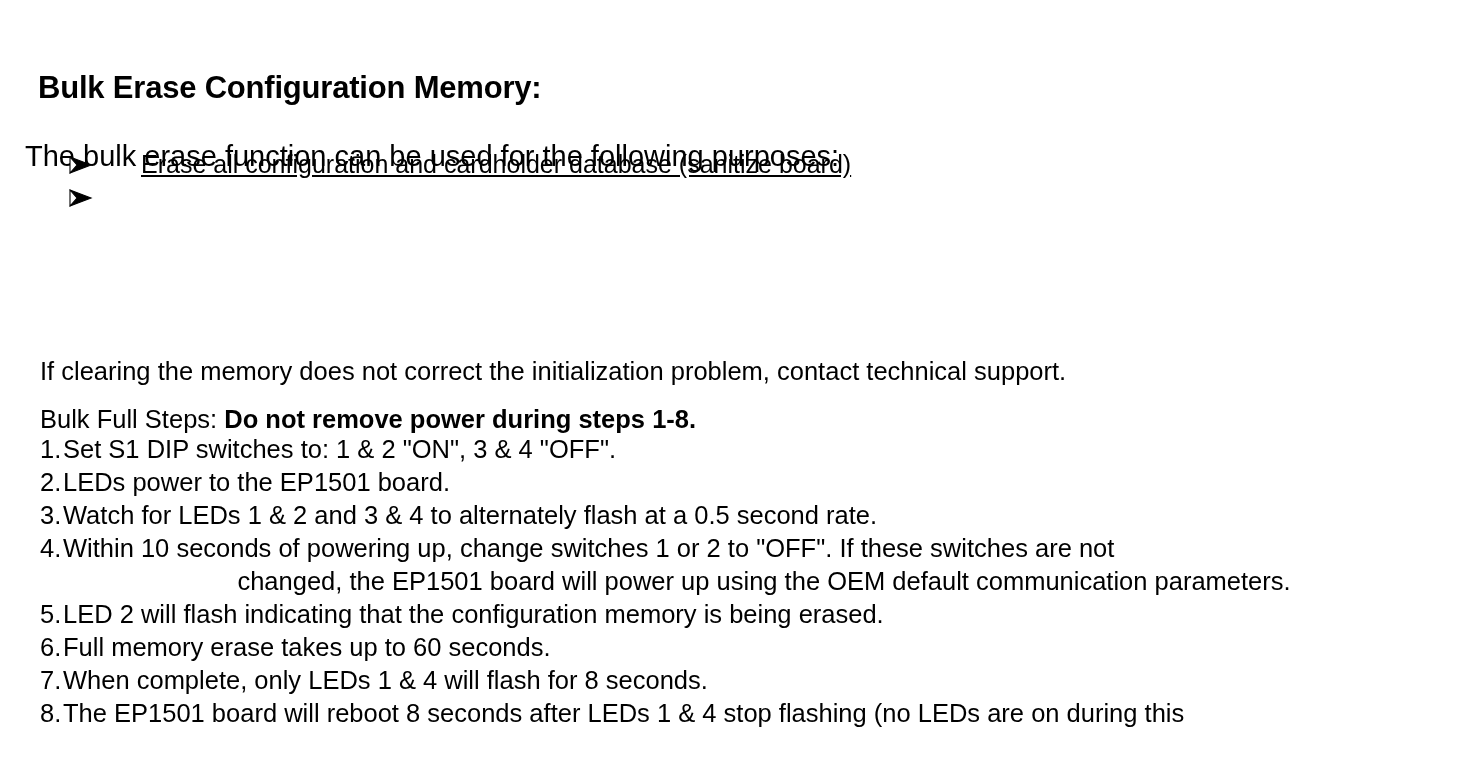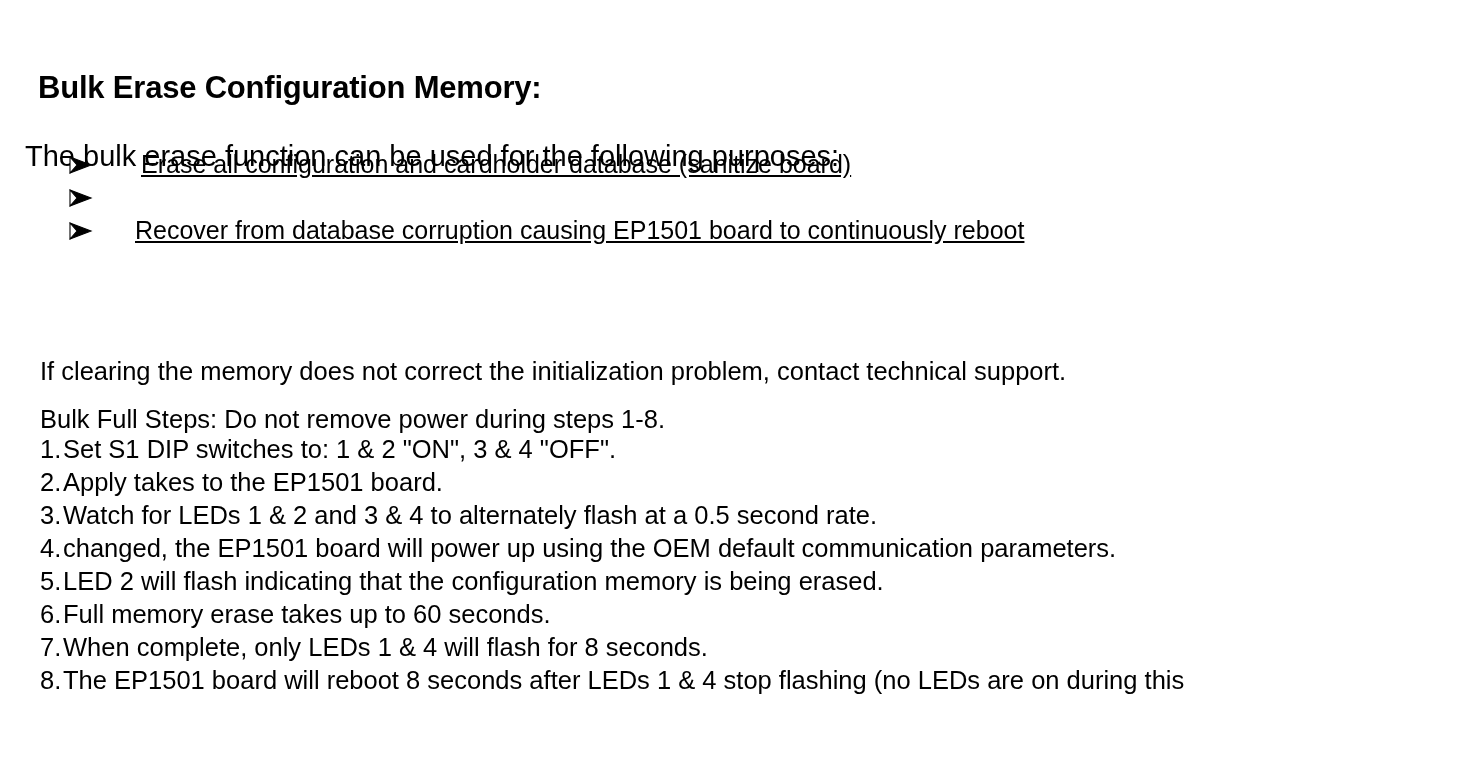--- a/index.html
+++ b/index.html
@@ -80,21 +80,21 @@
   
   .para {
     position: absolute;
     left: 40px;
     font-size: 25.5px;
     line-height: 33px;
     white-space: nowrap;
   }
   .para-note { top: 289px; }
   .para-steps-intro { top: 337px; }
-  .para-steps-intro .bold { font-weight: normal; }
+  .para-steps-intro .bold { font-weight: bold; }
 
   
   .steps-list {
     position: absolute;
     left: 40px;
     top: 393px;
     width: 1425px;
     margin: 0;
     padding: 0;
     list-style: none;
@@ -107,21 +107,21 @@
   }
   .step-num {
     position: absolute;
     left: 0;
     top: 0;
     width: 23px;
     text-align: left;
   }
   .step-text { display: block; }
   .step-text .wrap-line { display: block; }
-  .step-text .wrap-line + .wrap-line { padding-left: 0; }
+  .step-text .wrap-line + .wrap-line { padding-left: 0; text-align: center; }
 </style>
 </head>
 <body>
 
 <div class="page">
 
   <h1 class="doc-heading">Bulk Erase Configuration Memory:</h1>
 
   <p class="intro-line">The bulk erase function can be used for the following purposes:</p>
 
@@ -136,59 +136,51 @@
       <span>Erase all configuration and cardholder database (sanitize board)</span>
     </li>
     <li class="bullet-item">
       <span class="bullet-marker">
         <svg width="24" height="18" viewBox="0 0 24 18" aria-hidden="true">
           <path d="M1 1 L22 9 L1 17 L8 9 Z" fill="#000000" stroke="#000000" stroke-width="1.1" stroke-linejoin="miter"></path>
           <path d="M1 1 L8 9 L1 17 Z" fill="#ffffff" stroke="#000000" stroke-width="1.1"></path>
         </svg>
       </span>
     </li>
-    <li class="bullet-item">
-      <span class="bullet-marker">
-        <svg width="24" height="18" viewBox="0 0 24 18" aria-hidden="true">
-          <path d="M1 1 L22 9 L1 17 L8 9 Z" fill="#000000" stroke="#000000" stroke-width="1.1" stroke-linejoin="miter"></path>
-          <path d="M1 1 L8 9 L1 17 Z" fill="#ffffff" stroke="#000000" stroke-width="1.1"></path>
-        </svg>
-      </span>
-      <span>Recover from database corruption causing EP1501 board to continuously reboot</span>
-    </li>
   </ul>
 
   <p class="para para-note">If clearing the memory does not correct the initialization problem, contact technical support.</p>
 
   <p class="para para-steps-intro">
     <span>Bulk Full Steps: </span><span class="bold">Do not remove power during steps 1-8.</span>
   </p>
 
   <ol class="steps-list">
     <li class="step-item">
       <span class="step-num">1.</span>
       <span class="step-text">
         <span class="wrap-line">Set S1 DIP switches to: 1 &amp; 2 "ON", 3 &amp; 4 "OFF".</span>
       </span>
     </li>
     <li class="step-item">
       <span class="step-num">2.</span>
       <span class="step-text">
-        <span class="wrap-line">Apply takes to the EP1501 board.</span>
+        <span class="wrap-line">LEDs power to the EP1501 board.</span>
       </span>
     </li>
     <li class="step-item">
       <span class="step-num">3.</span>
       <span class="step-text">
         <span class="wrap-line">Watch for LEDs 1 &amp; 2 and 3 &amp; 4 to alternately flash at a 0.5 second rate.</span>
       </span>
     </li>
     <li class="step-item">
       <span class="step-num">4.</span>
       <span class="step-text">
+        <span class="wrap-line">Within 10 seconds of powering up, change switches 1 or 2 to "OFF".  If these switches are not</span>
         <span class="wrap-line">changed, the EP1501 board will power up using the OEM default communication parameters.</span>
       </span>
     </li>
     <li class="step-item">
       <span class="step-num">5.</span>
       <span class="step-text">
         <span class="wrap-line">LED 2 will flash indicating that the configuration memory is being erased.</span>
       </span>
     </li>
     <li class="step-item">

